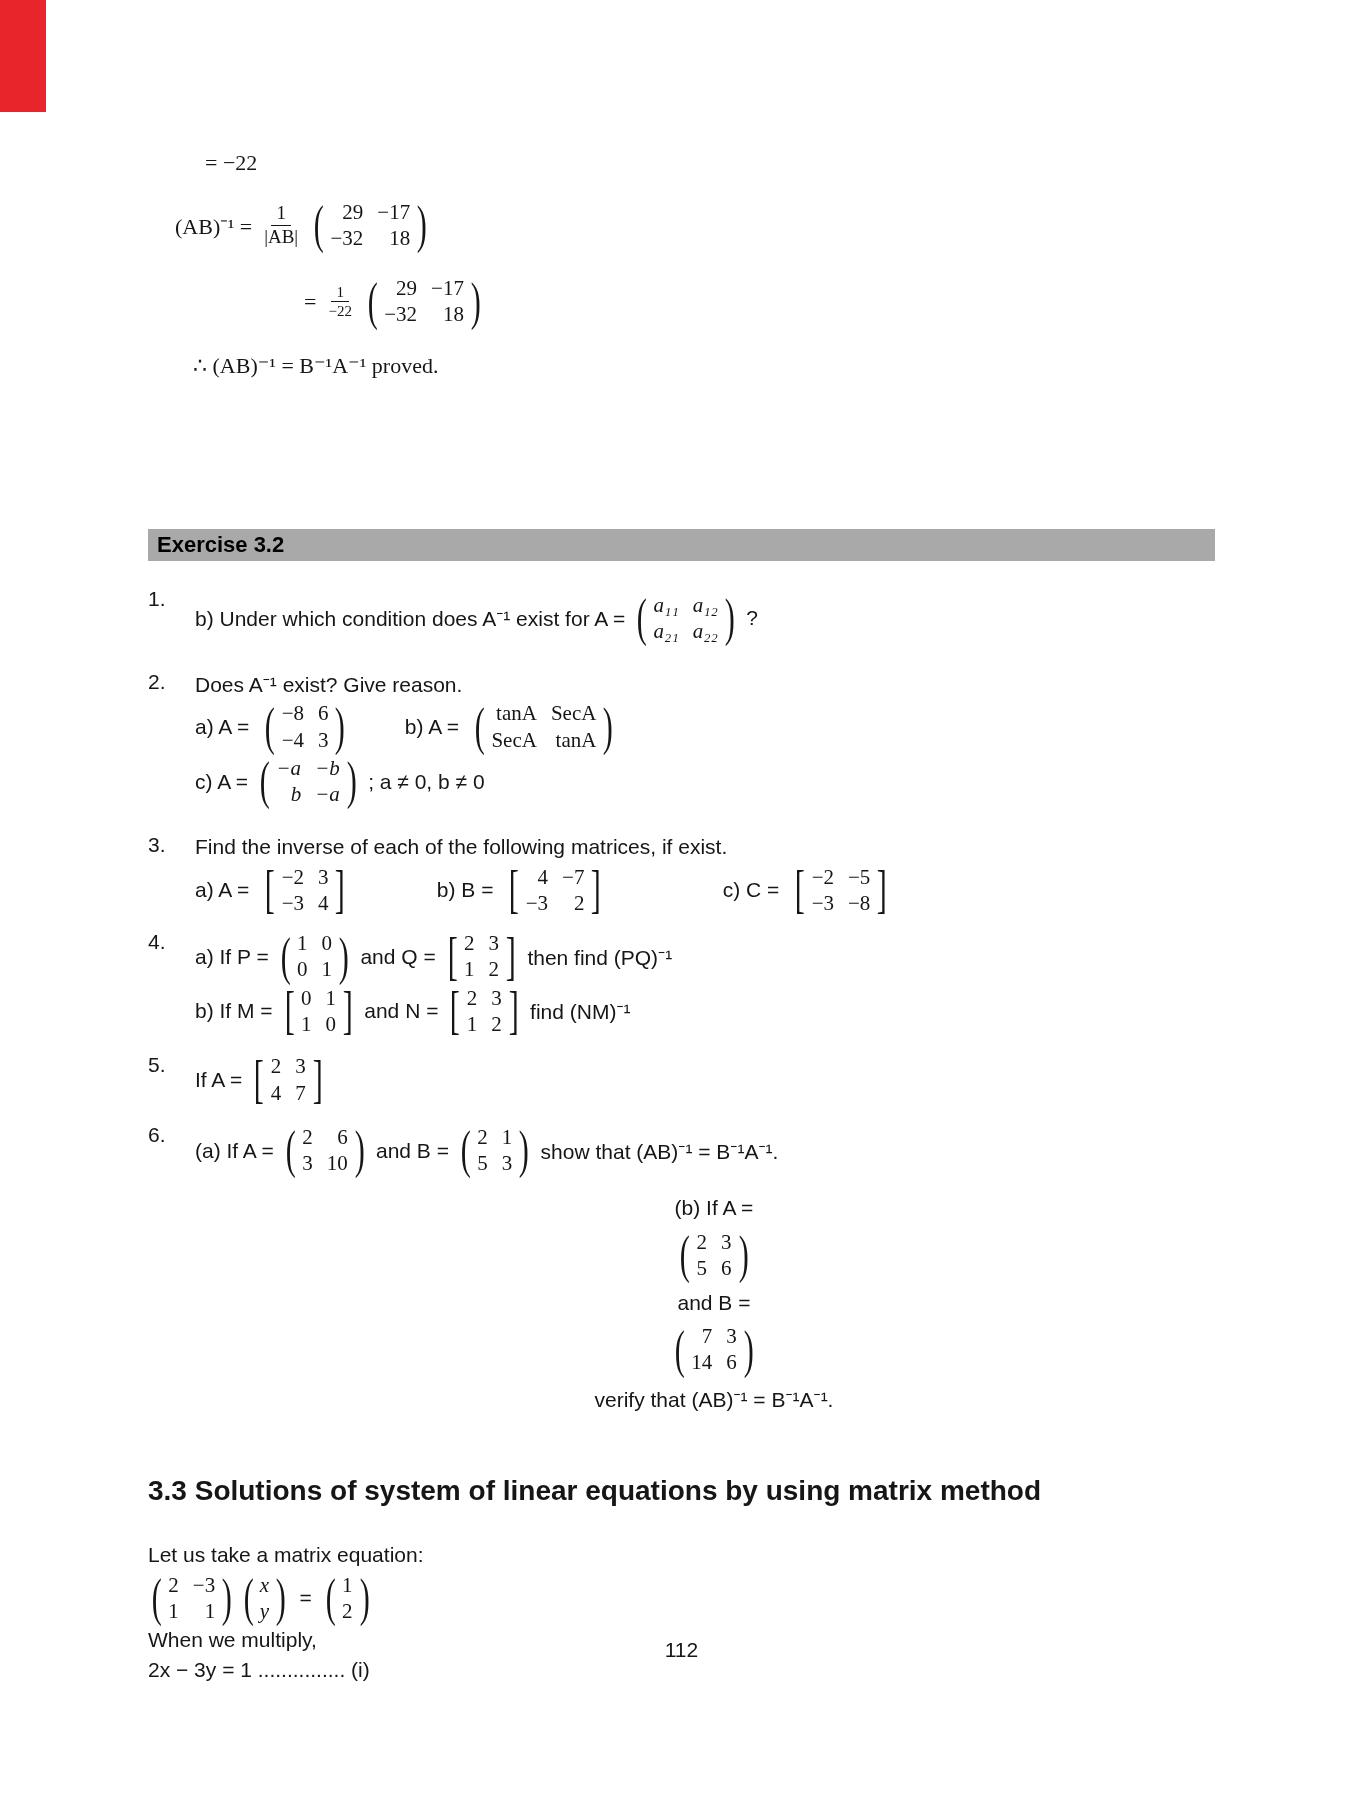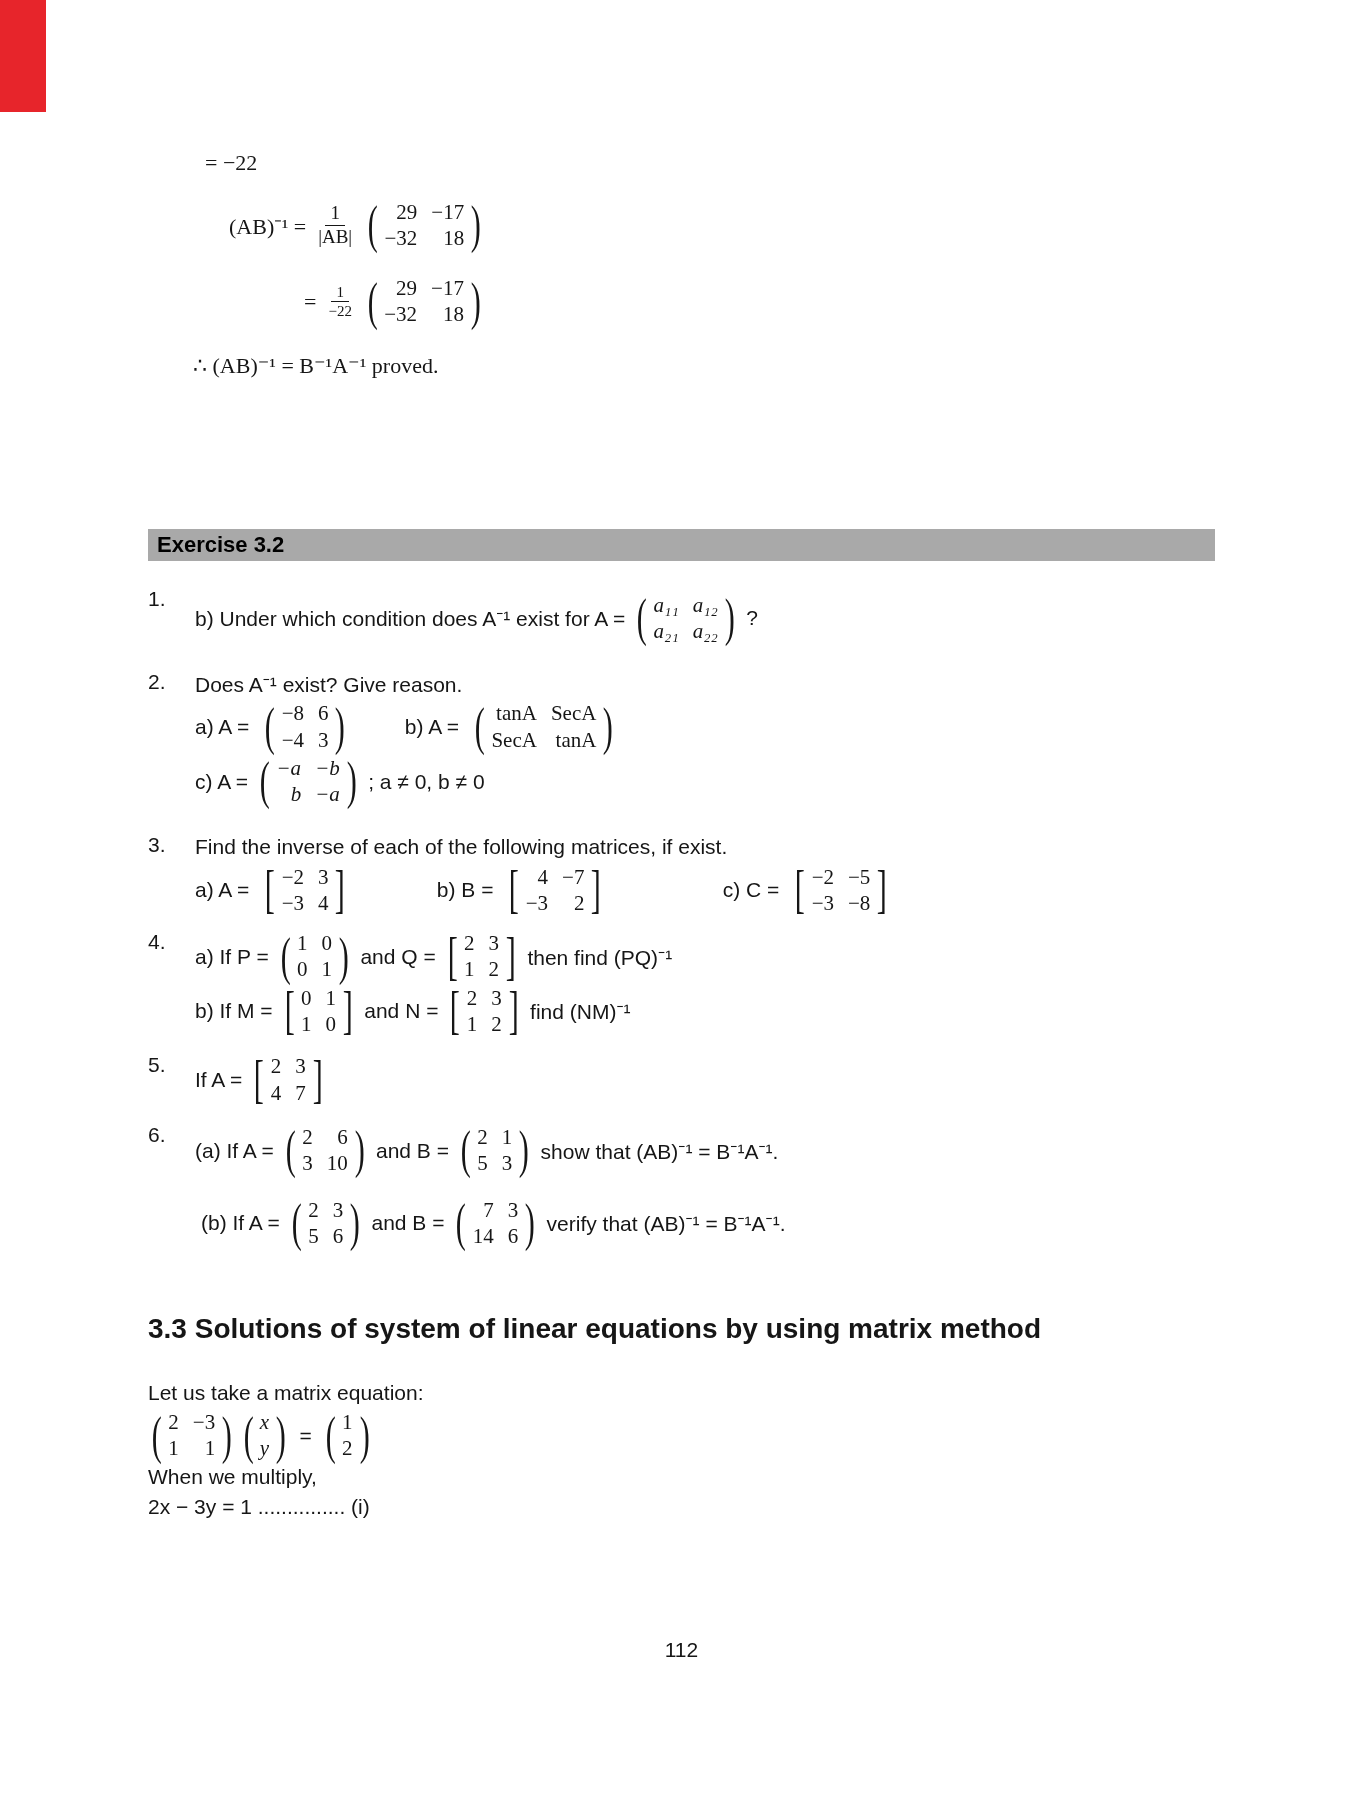--- a/index.html
+++ b/index.html
@@ -41,21 +41,21 @@
 
 <div class="page">
   <div class="red-corner"></div>
 
   <div class="content">
 
     <div class="math-line" style="margin-top:150px; margin-left:57px;">
       <span>= −22</span>
     </div>
 
-    <div class="math-line" style="margin-top:22px; margin-left:81px;">
+    <div class="math-line" style="margin-top:22px; margin-left:27px;">
       <span>(AB)⁻¹ =</span>
       <span class="frac">
         <span class="num">1</span>
         <span class="den">|AB|</span>
       </span>
       <span class="mx">
           <span class="fence">(</span>
           <span class="mx-grid" style="grid-template-columns: repeat(2, auto);">
             <span class="cell">29</span>
             <span class="cell">−17</span>
@@ -309,21 +309,21 @@
               <span class="mx-grid" style="grid-template-columns: repeat(2, auto);">
                 <span class="cell">2</span>
                 <span class="cell">1</span>
                 <span class="cell">5</span>
                 <span class="cell">3</span>
               </span>
               <span class="fence">)</span>
             </span>
           <span>show that (AB)⁻¹ = B⁻¹A⁻¹.</span>
         </div>
-        <div class="qline" style="margin-top:18px; margin-left:6px;">
+        <div class="qline" style="margin-top:18px; margin-left:18px;flex-direction:column;">
           <span>(b) If A =</span>
           <span class="mx">
               <span class="fence">(</span>
               <span class="mx-grid" style="grid-template-columns: repeat(2, auto);">
                 <span class="cell">2</span>
                 <span class="cell">3</span>
                 <span class="cell">5</span>
                 <span class="cell">6</span>
               </span>
               <span class="fence">)</span>

